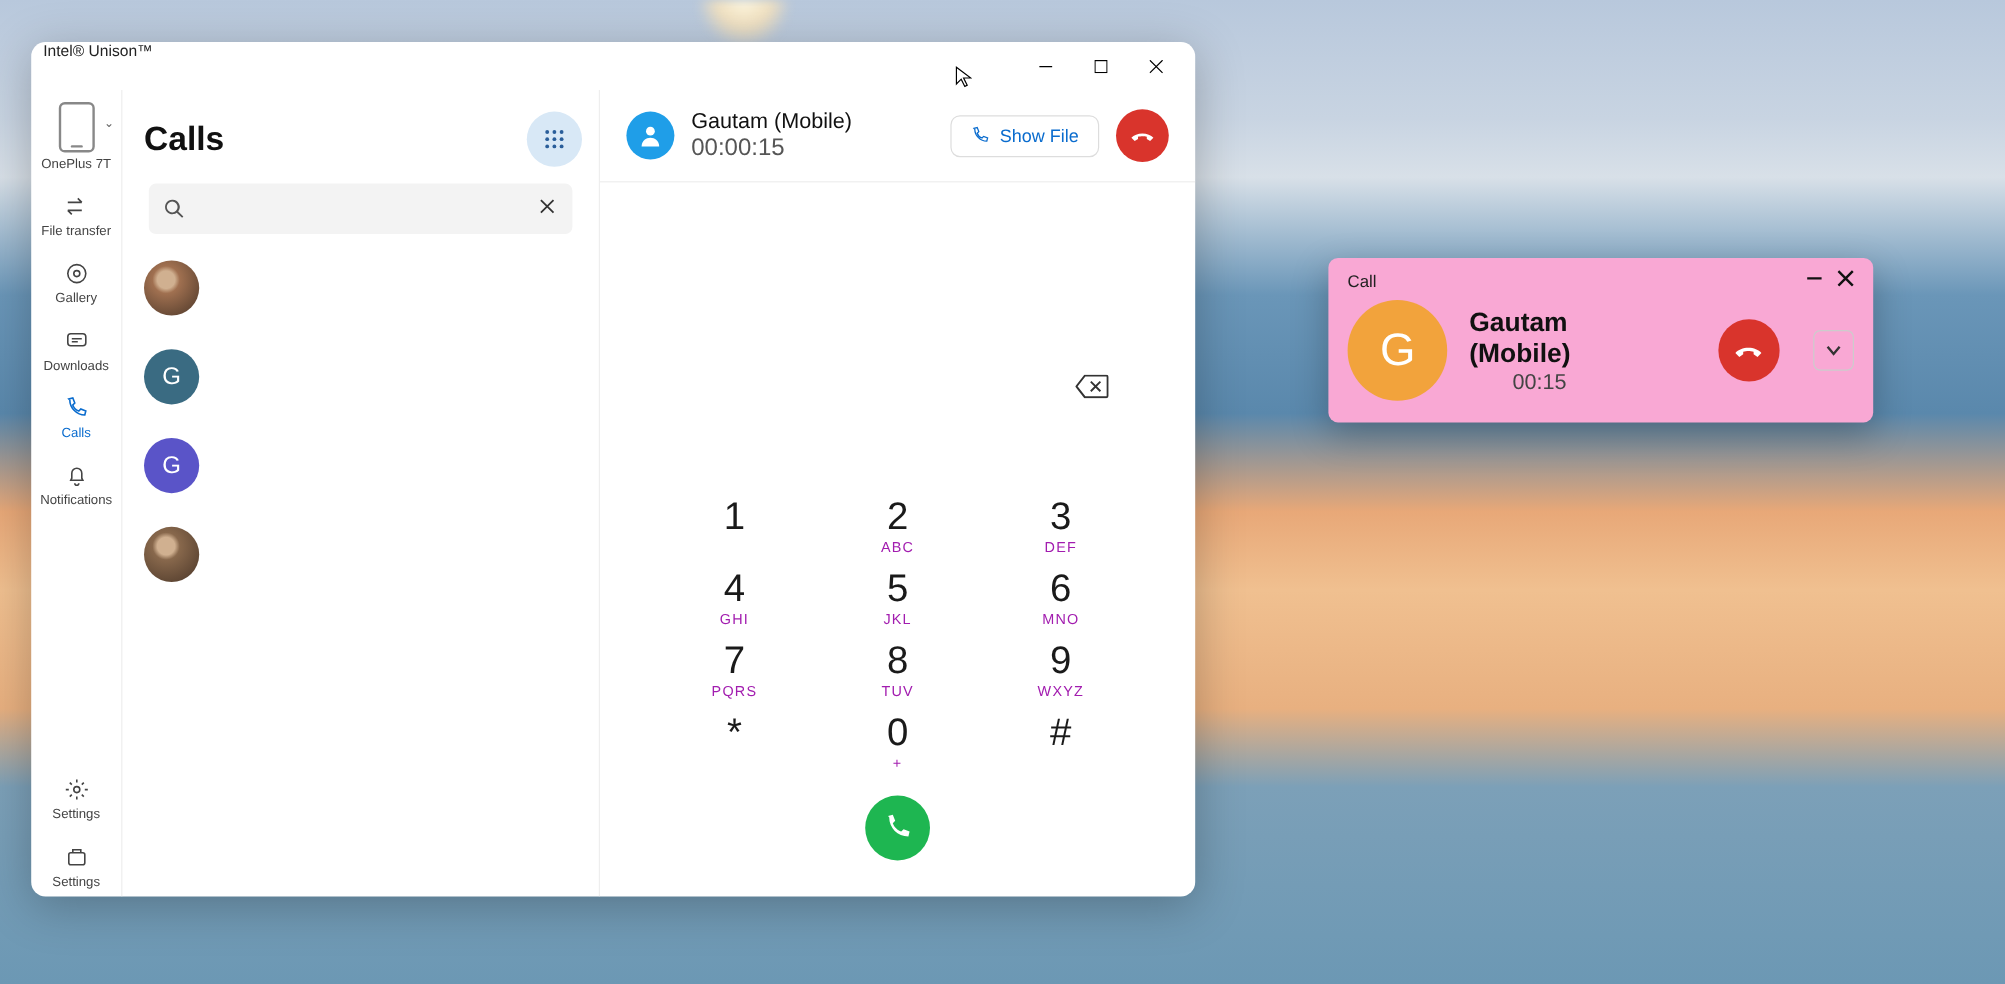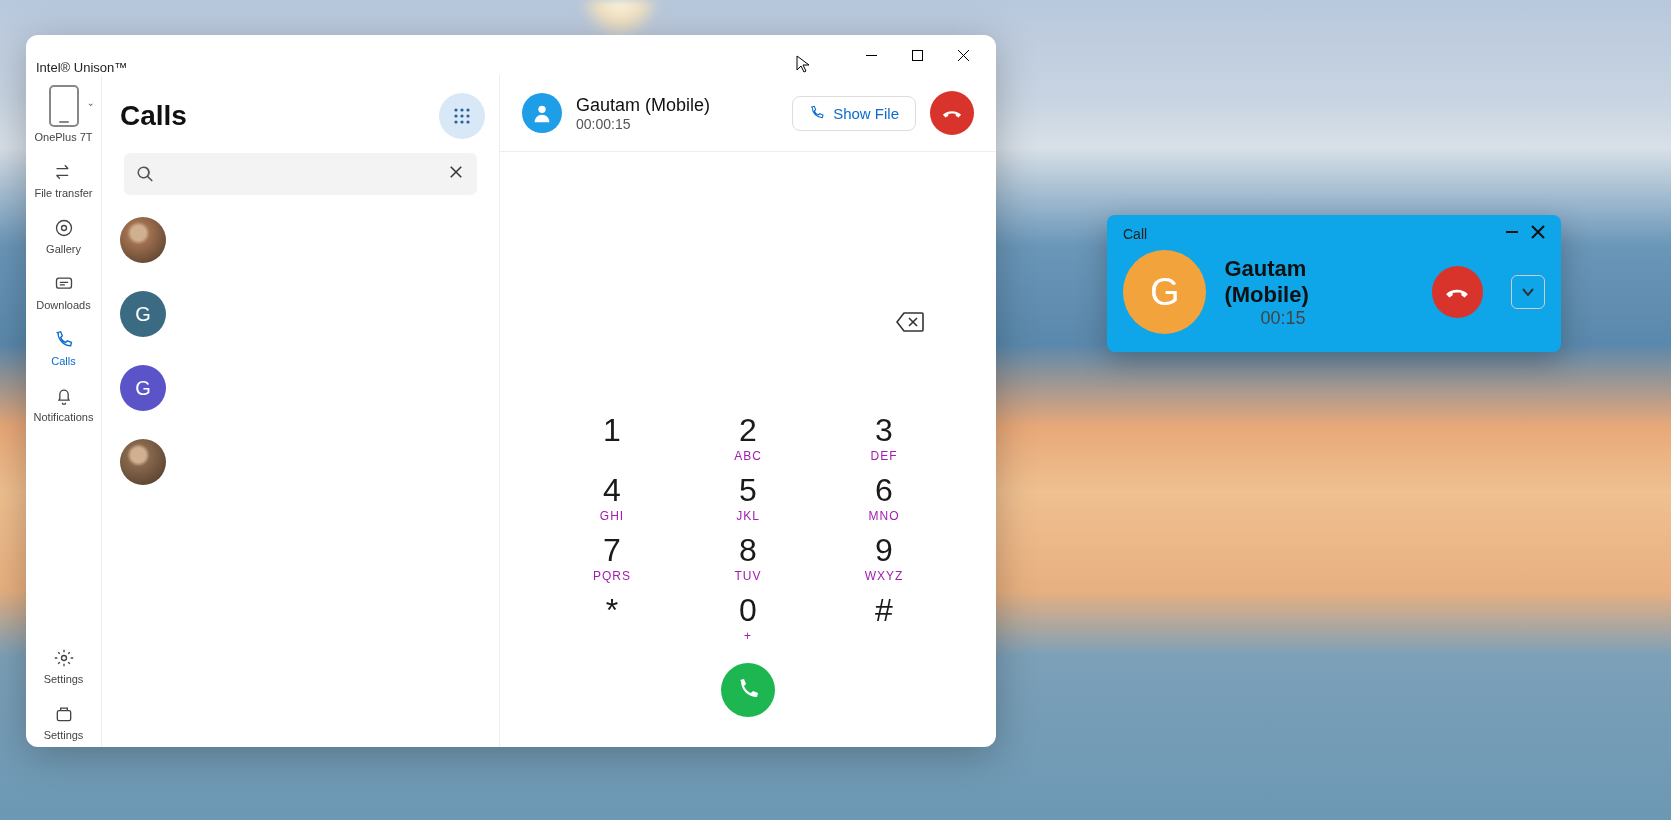--- a/index.html
+++ b/index.html
@@ -19,21 +19,21 @@
     background: radial-gradient(circle at 40px 0, #fff8e0 0%, #f0e0c0 40%, transparent 70%);
     filter: blur(4px); }
 
   
   .win {
     position: absolute; top: 35px; left: 26px; width: 970px; height: 712px;
     background: #fff; border-radius: 12px;
     box-shadow: 0 8px 40px rgba(0,0,0,.25);
     display: flex; flex-direction: column; overflow: hidden;
   }
-  .titlebar { height: 40px; display:flex; align-items:flex-end; padding: 0 10px; font-size:13px; color:#222; }
+  .titlebar { height: 40px; display:flex; align-items:flex-start; padding: 0 10px; font-size:13px; color:#222; }
   .titlebar-text { flex:1; }
   .wc { width:46px; height:100%; display:flex; align-items:center; justify-content:center; cursor:default; }
   .wc svg { width:11px; height:11px; }
 
   .body { flex:1; display:flex; min-height:0; }
 
   
   .rail { width: 76px; border-right:1px solid #eee; display:flex; flex-direction:column; align-items:center; padding-top:4px; gap:6px; }
   .rail-item { width:100%; display:flex; flex-direction:column; align-items:center; gap:4px; padding:6px 0; font-size:11px; color:#444; cursor:default; }
   .rail-item.active { color:#0a6cce; }
@@ -59,41 +59,41 @@
 
   .contacts { flex:1; overflow:auto; padding:10px 0 0 18px; display:flex; flex-direction:column; gap:28px; }
   .avatar { width:46px; height:46px; border-radius:50%; display:flex; align-items:center; justify-content:center; color:#fff; font-size:20px; font-weight:500; }
 
   
   .rt { flex:1; display:flex; flex-direction:column; }
   .callbar { display:flex; align-items:center; gap:14px; padding:16px 22px; border-bottom:1px solid #eee; }
   .callbar .av-sm { width:40px; height:40px; border-radius:50%; background:#1f9ee8; display:flex; align-items:center; justify-content:center; }
   .callbar .av-sm svg { width:22px; height:22px; fill:#fff; }
   .callbar .info .name { font-size:18px; font-weight:500; color:#111; }
-  .callbar .info .time { font-size:14px; color:#555; }
+  .callbar .info .time { font-size:20px; color:#555; }
   .callbar .sp { flex:1; }
   .showcall { border:1px solid #ddd; border-radius:8px; padding:8px 16px; display:flex; align-items:center; gap:8px; color:#0a6cce; font-size:15px; cursor:default; }
   .showcall svg { width:16px; height:16px; fill:none; stroke:#0a6cce; stroke-width:1.6; }
   .endcall { width:44px; height:44px; border-radius:50%; background:#d9342c; display:flex; align-items:center; justify-content:center; cursor:default; }
   .endcall svg { width:22px; height:22px; fill:#fff; }
 
   .dial { flex:1; display:flex; flex-direction:column; align-items:center; justify-content:flex-end; padding-bottom:30px; position:relative; }
   .backspace { position:absolute; right:72px; top:160px; cursor:default; }
   .backspace svg { width:28px; height:20px; stroke:#333; fill:none; stroke-width:1.6; }
   .grid { display:grid; grid-template-columns: repeat(3, 72px); gap: 6px 64px; text-align:center; margin-bottom:18px; }
   .key { cursor:default; }
   .key .n { font-size:32px; color:#1a1a1a; font-weight:400; line-height:38px; }
   .key .l { font-size:12px; color:#a21caf; letter-spacing:1px; height:16px; }
   .callbtn { width:54px; height:54px; border-radius:50%; background:#1eb651; display:flex; align-items:center; justify-content:center; cursor:default; }
   .callbtn svg { width:24px; height:24px; fill:#fff; }
 
   
   .toast {
     position:absolute; top:215px; right:110px; width:454px;
-    background:#0ea5e9; border-radius:8px; box-shadow:0 10px 30px rgba(0,0,0,.25);
+    background:#f9a8d4; border-radius:8px; box-shadow:0 10px 30px rgba(0,0,0,.25);
     padding: 10px 16px 18px; display:flex; flex-direction:column;
   }
   .toast-head { display:flex; align-items:center; font-size:14px; color:#222; margin-bottom:8px; }
   .toast-head .sp { flex:1; }
   .toast-head .ti { margin-left:12px; cursor:default; }
   .toast-head .ti svg { width:14px; height:14px; stroke:#111; stroke-width:2; fill:none; }
   .toast-body { display:flex; align-items:center; gap:18px; }
   .toast .big-av { width:84px; height:84px; border-radius:50%; background:#f2a33c; display:flex; align-items:center; justify-content:center; color:#fff; font-size:38px; }
   .toast .tname { font-size:22px; font-weight:600; color:#111; }
   .toast .ttime { font-size:18px; color:#444;margin-left:36px; }

